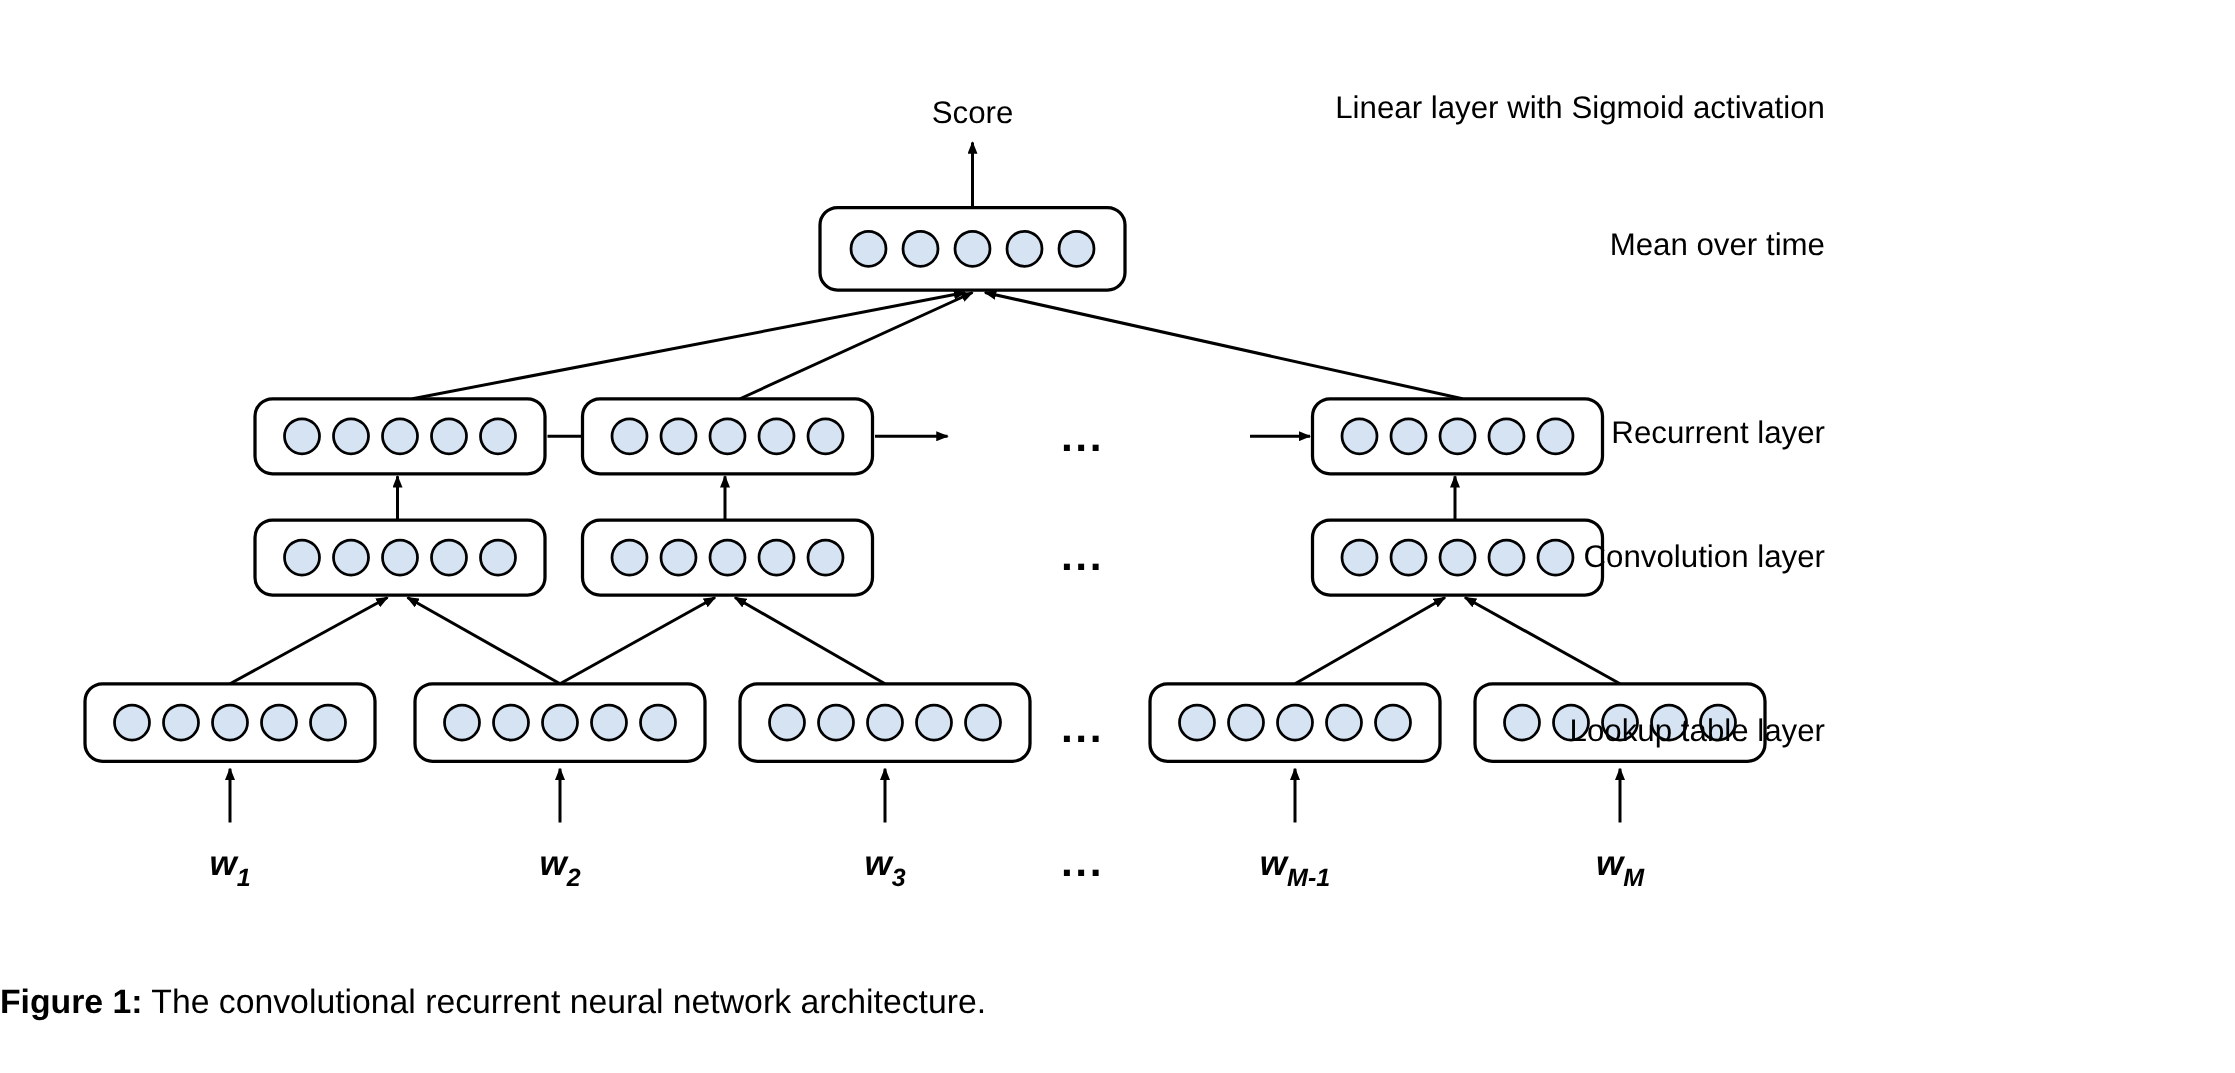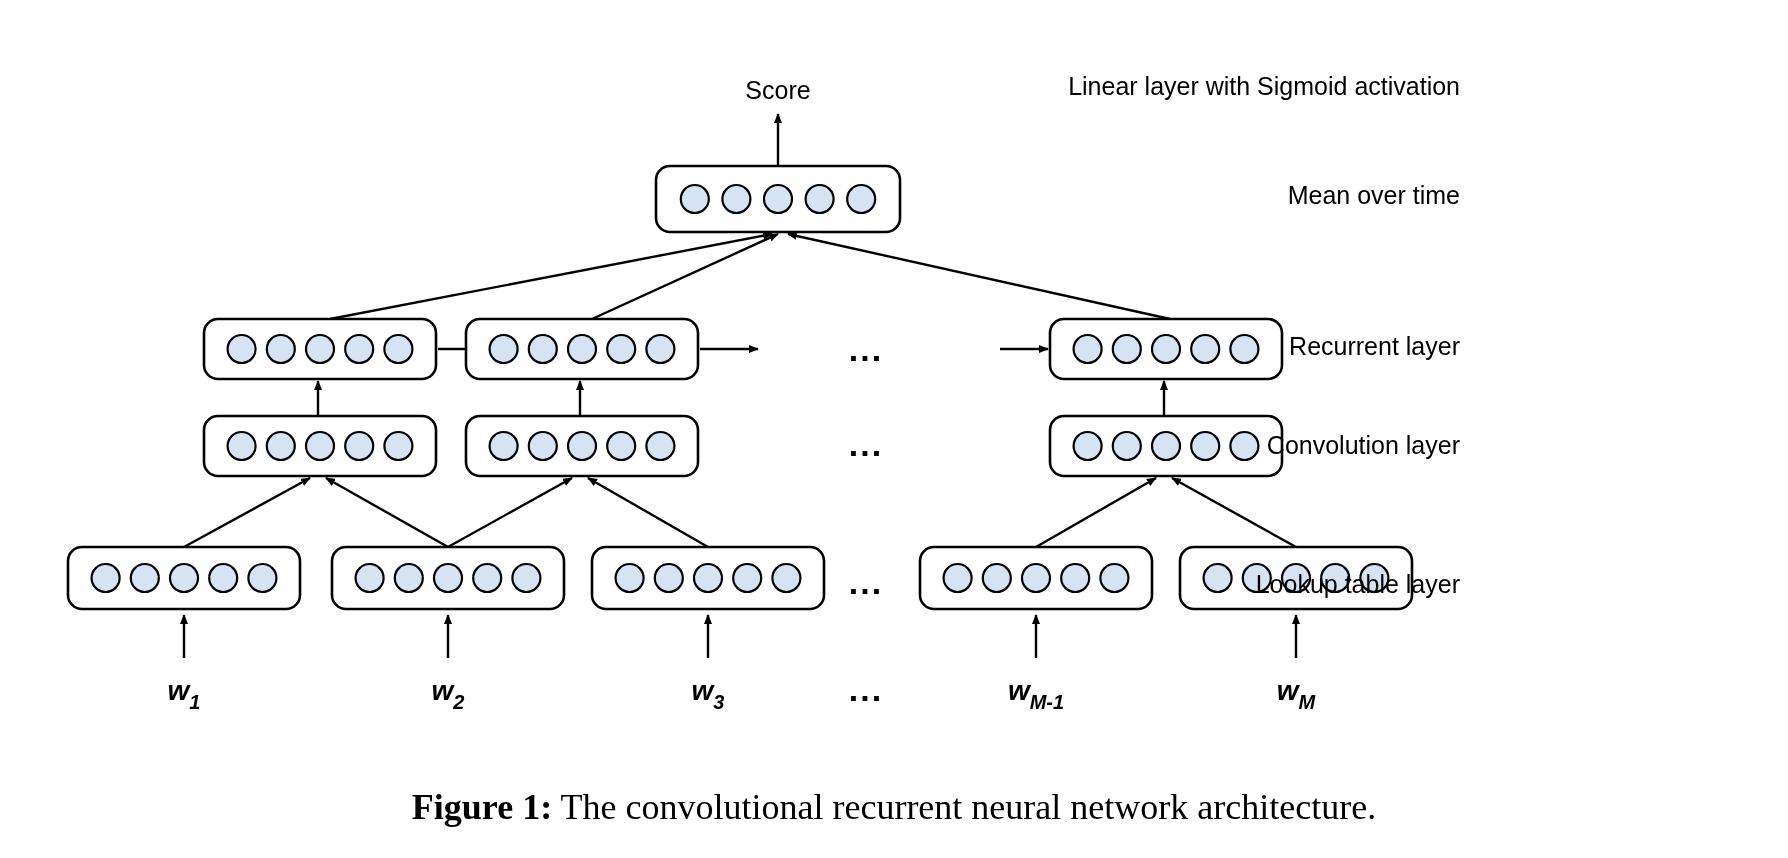--- a/index.html
+++ b/index.html
@@ -78,23 +78,23 @@
     fill: #000000;
     text-anchor: middle;
     dominant-baseline: middle;
     letter-spacing: 2px;
   }
   .caption {
     position: absolute;
     left: 0;
     right: 0;
     top: 786px;
-    text-align: center;
-    font-family: Liberation Serif, serif;
-    font-size: 36px;
+    text-align: left;
+    font-family: Liberation Sans, sans-serif;
+    font-size: 27px;
     color: #000000;
     white-space: nowrap;
   }
   .caption-strong {
     font-weight: bold;
   }
 </style>
 </head>
 <body>
 

